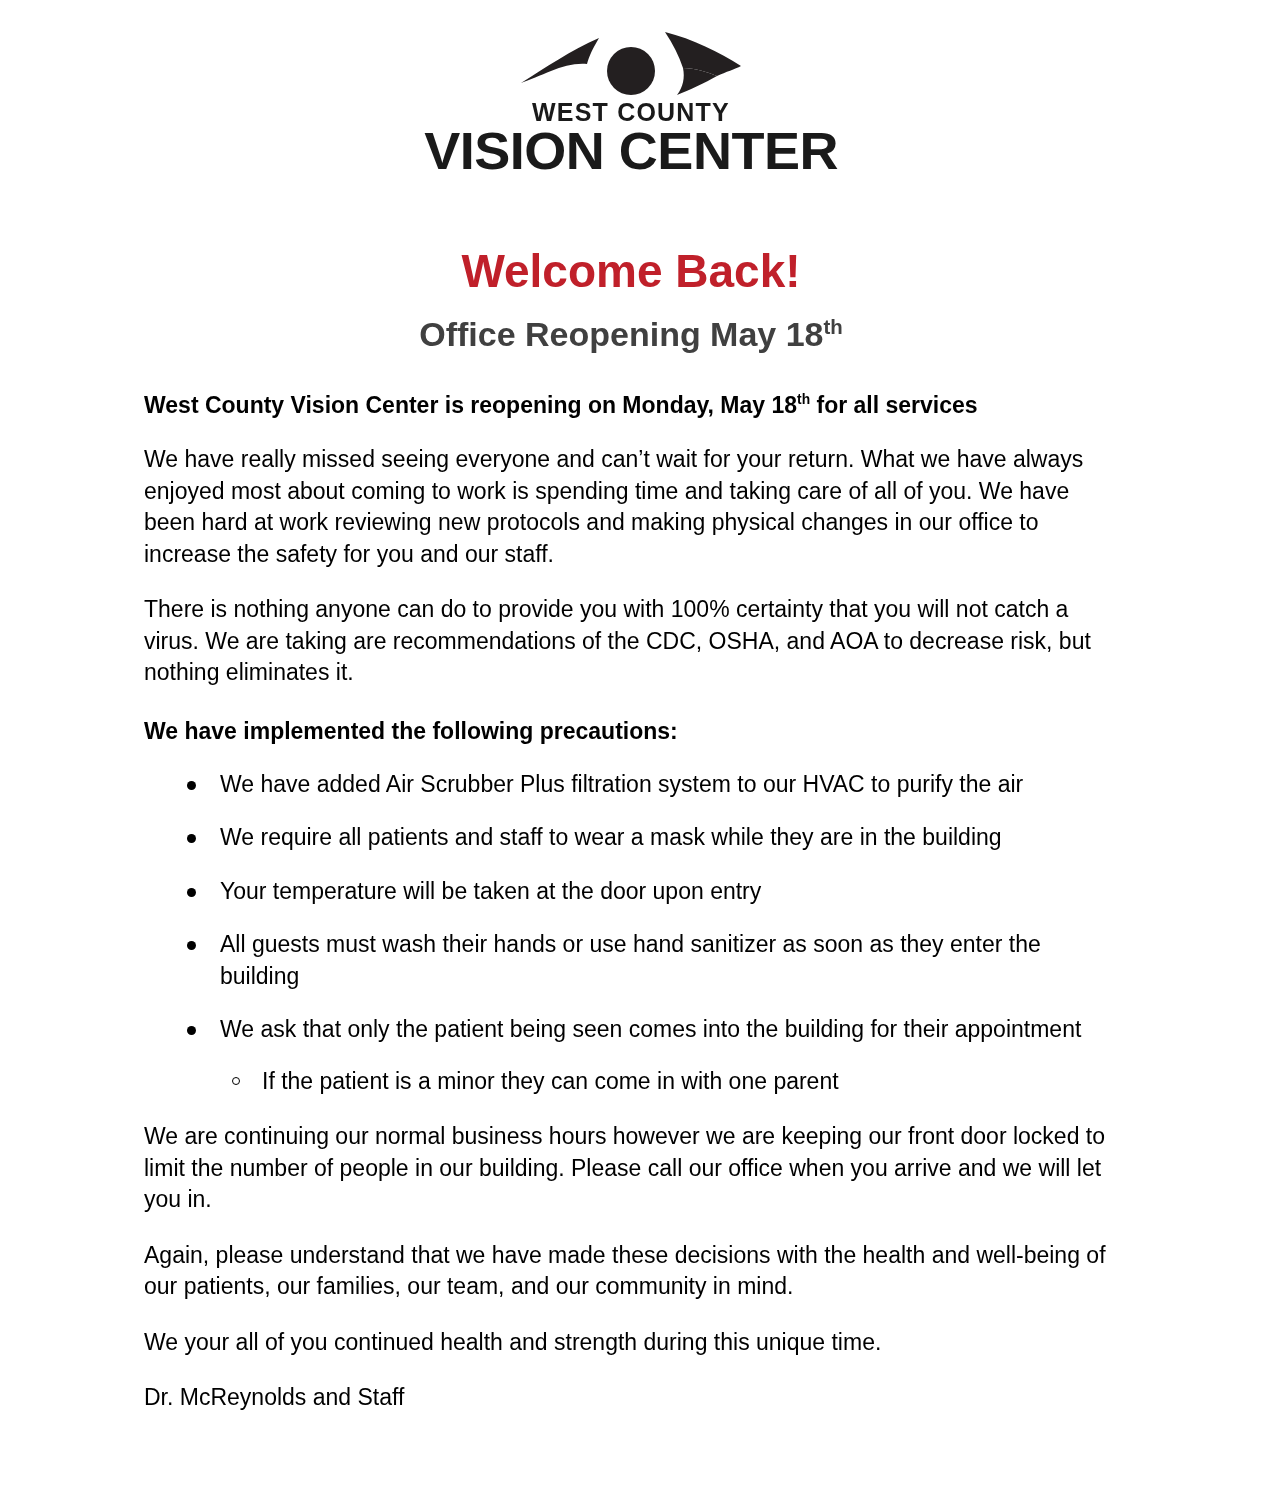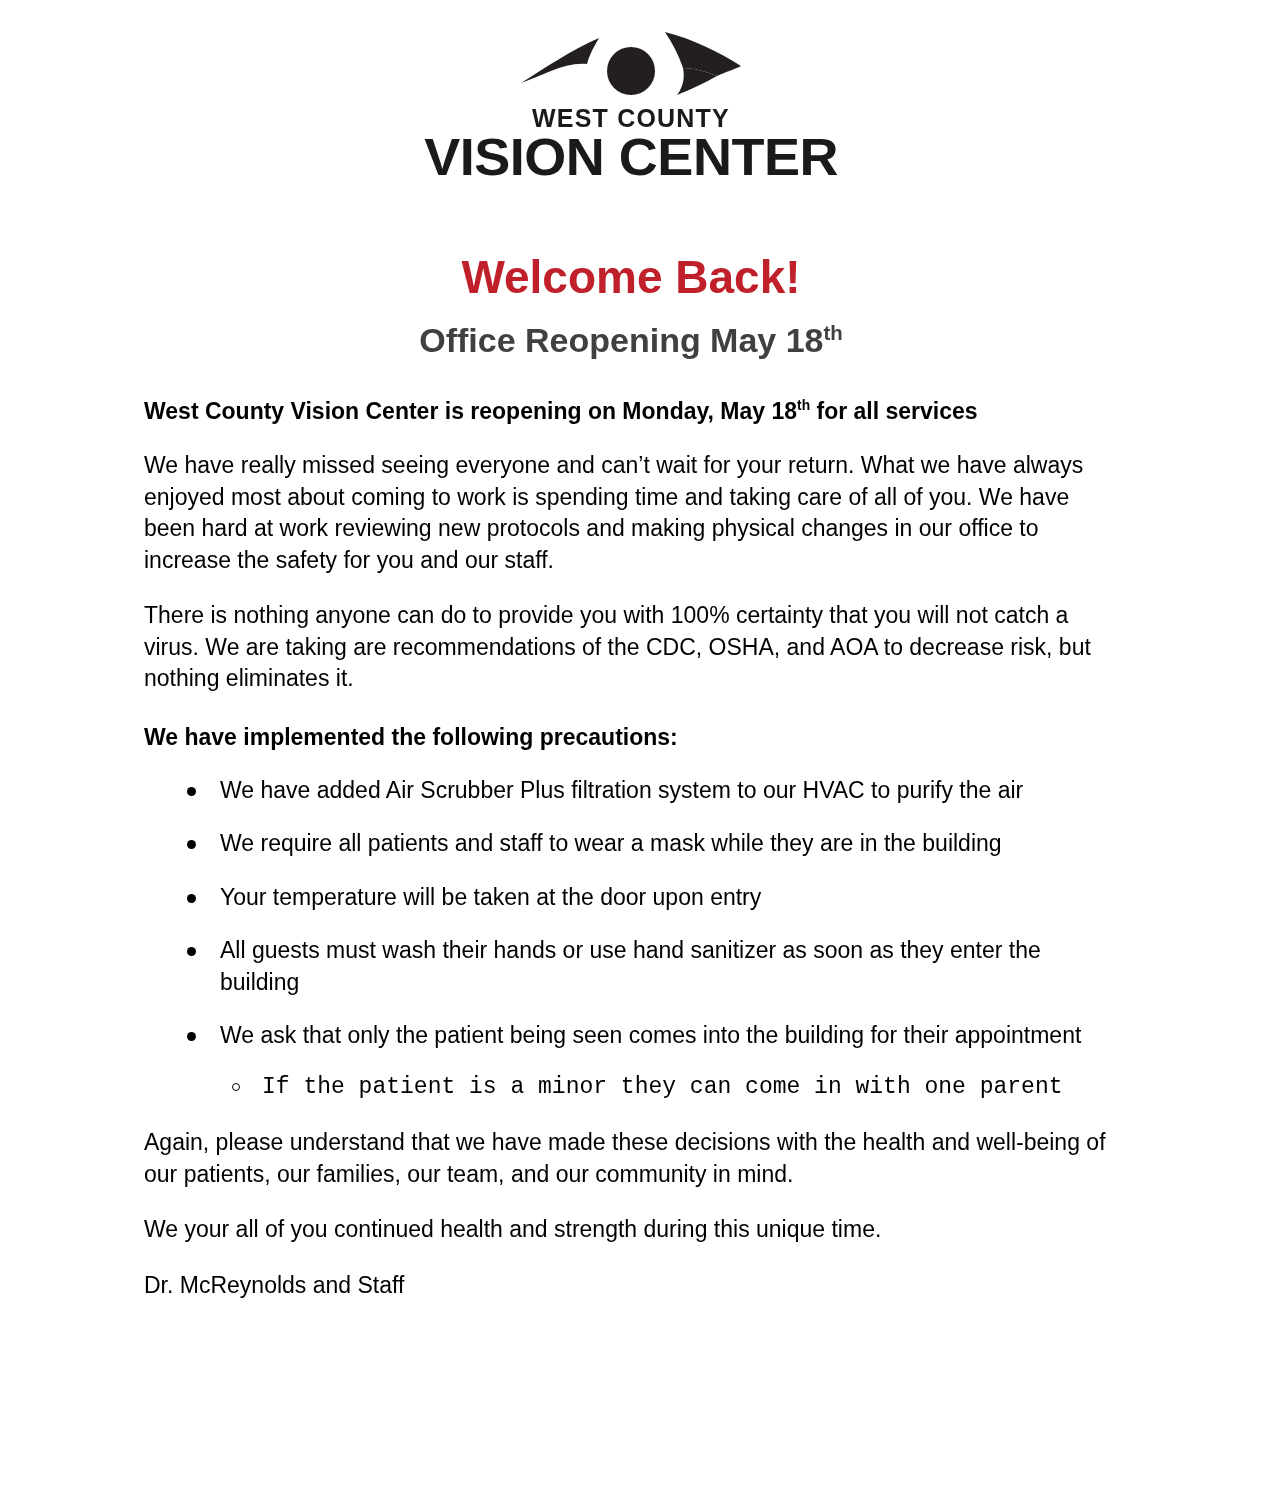--- a/index.html
+++ b/index.html
@@ -33,21 +33,21 @@
     width: 236px;
     height: 72px;
   }
   .logo-word-small {
     font-family: "Liberation Sans", sans-serif;
     font-weight: bold;
     font-size: 25px;
     letter-spacing: 1.2px;
     color: #1a1a1a;
     line-height: 1;
-    margin-top: 8px;
+    margin-top: 2px;
   }
   .logo-word-large {
     font-family: "Liberation Sans", sans-serif;
     font-weight: bold;
     font-size: 51px;
     letter-spacing: -0.5px;
     color: #1a1a1a;
     line-height: 1.05;
     transform: scaleX(1.06);
     transform-origin: center;
@@ -123,21 +123,20 @@
     top: 0.52em;
     width: 9px;
     height: 9px;
     background: #000;
     border-radius: 50%;
   }
   ul.sub-bullets {
     list-style: none;
     margin: 20px 0 0 0;
     padding: 0 0 0 8px;
-    font-family: Liberation Mono, monospace;
   }
   ul.sub-bullets > li {
     position: relative;
     font-size: 23px;
     line-height: 1.37;
     padding-left: 34px;
   }
   ul.sub-bullets > li > .marker-hollow {
     position: absolute;
     left: 4px;
@@ -208,20 +207,21 @@
         <span>We ask that only the patient being seen comes into the building for their appointment</span>
         <ul class="sub-bullets">
           <li>
             <span class="marker-hollow"></span>
             <span>If the patient is a minor they can come in with one parent</span>
           </li>
         </ul>
       </li>
     </ul>
 
+    <p class="para closing">We are continuing our normal business hours however we are keeping our front door locked to limit the number of people in our building. Please call our office when you arrive and we will let you in.</p>
 
     <p class="para">Again, please understand that we have made these decisions with the health and well-being of our patients, our families, our team, and our community in mind.</p>
 
     <p class="para">We your all of you continued health and strength during this unique time.</p>
 
 
     <p class="sig">Dr. McReynolds and Staff</p>
 
   </div>
 </div>

